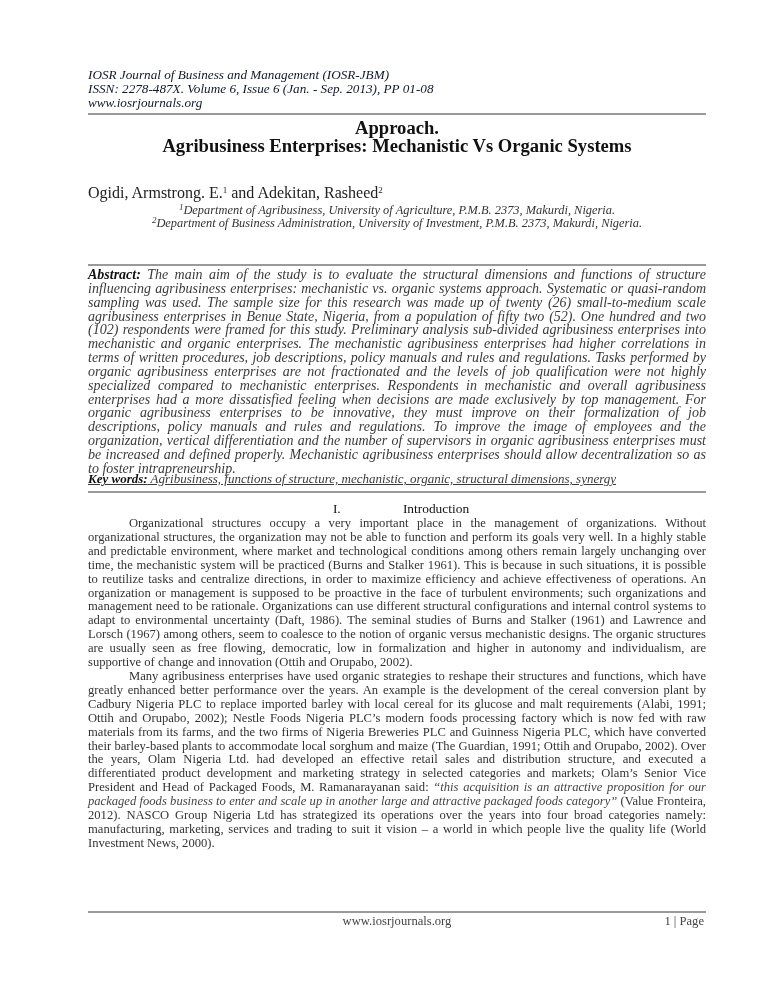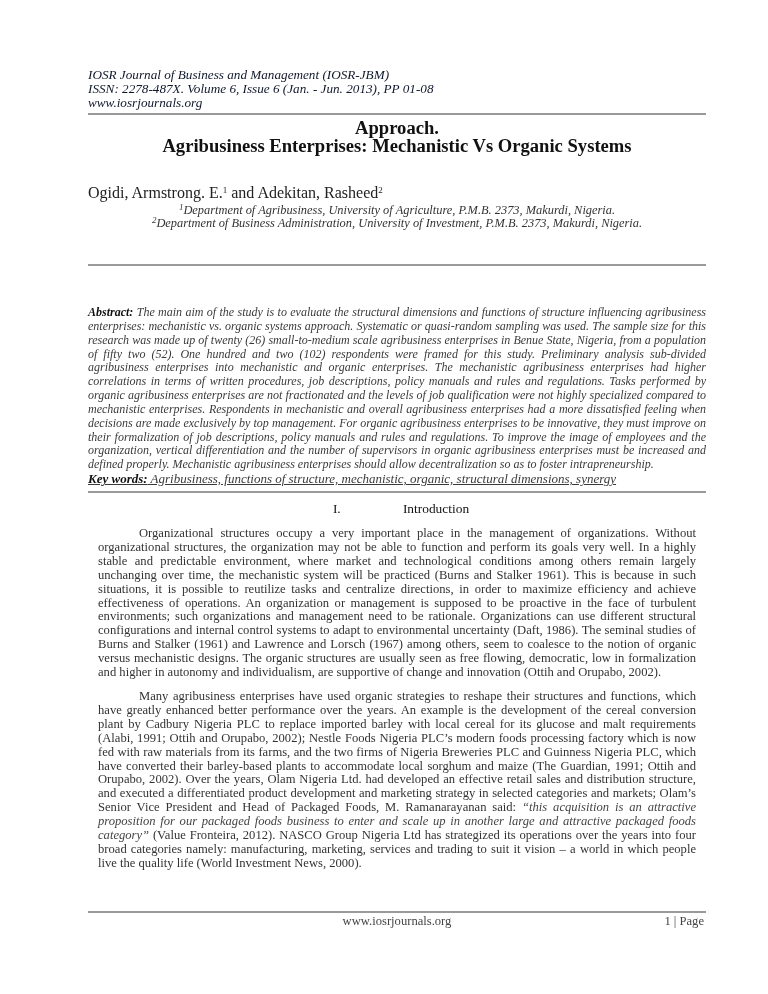--- a/index.html
+++ b/index.html
@@ -7,38 +7,38 @@
          font-family: "Liberation Serif", "DejaVu Serif", serif; color: #222; }
   .page { position: absolute; left: 88px; top: 0; width: 618px; }
   .hdr { position: absolute; left: 0; font-style: italic; font-size: 13.2px; line-height: 14px; color: #0f172a; white-space: nowrap; }
   .rule { position: absolute; left: 0; width: 618px; height: 0; border-top: 2px solid #9a9a9a; }
   .title { position: absolute; left: 0; top: 119px; width: 618px; text-align: center;
            font-weight: bold; font-size: 18.6px; line-height: 18.3px; color: #111; }
   .authors { position: absolute; left: 0; top: 184px; width: 618px; text-align: left; font-size: 16px; line-height: 18px; color: #222; }
   .authors sup, .aff sup { font-size: 9px; vertical-align: top; position: relative; top: -3px; }
   .aff { position: absolute; left: 0; width: 618px; text-align: center; font-style: italic; font-size: 12.4px; line-height: 13px; color: #333; white-space: nowrap; }
   .abstract { position: absolute; left: 0; top: 268px; width: 618px; font-style: italic;
-              font-size: 12px; line-height: 13.85px; text-align: justify; color: #3a3a3a; margin-top: 38px; }
+              font-size: 14px; line-height: 13.85px; text-align: justify; color: #3a3a3a; }
   .abstract b, .kw b { font-style: italic; color: #111; }
   .kw { position: absolute; left: 0; top: 472px; width: 618px; font-style: italic; font-size: 13px; line-height: 14px; color: #3a3a3a; white-space: nowrap; text-decoration: underline; }
   .section { position: absolute; left: 4px; top: 501px; width: 618px; text-align: center; font-weight: normal; font-size: 13.4px; line-height: 15px; color: #111; }
   .section .num { display: inline-block; width: 70px; text-align: left; }
   .body { position: absolute; left: 0; top: 517px; width: 618px; font-size: 12.6px; line-height: 13.9px; text-align: justify; color: #333; }
-  .body p { margin: 10px; text-indent: 41px; }
+  .body p { margin: 0; text-indent: 41px; }
   .body i { color: #444; }
   .footer-url { position: absolute; left: 0; top: 914px; width: 618px; text-align: center; font-size: 12.6px; color: #444; }
   .footer-page { position: absolute; right: 2px; top: 914px; font-size: 12.6px; color: #444; }
 </style>
 </head>
 <body>
 
 <div class="page">
 
   <div class="hdr" style="top:68px">IOSR Journal of Business and Management (IOSR-JBM)</div>
-  <div class="hdr" style="top:82px">ISSN: 2278-487X. Volume 6, Issue 6 (Jan. - Jun. 2013), PP 01-08</div>
+  <div class="hdr" style="top:82px">ISSN: 2278-487X. Volume 6, Issue 6 (Jan. - Sep. 2013), PP 01-08</div>
   <div class="hdr" style="top:96px">www.iosrjournals.org</div>
   <div class="rule" style="top:113px"></div>
 
   <div class="title">
     <div>Approach.</div>
     <div>Agribusiness Enterprises: Mechanistic Vs Organic Systems</div>
   </div>
 
   <div class="authors"><span>Ogidi, Armstrong. E.</span><sup>1</sup><span> and </span><span>Adekitan, Rasheed</span><sup>2</sup></div>
 

